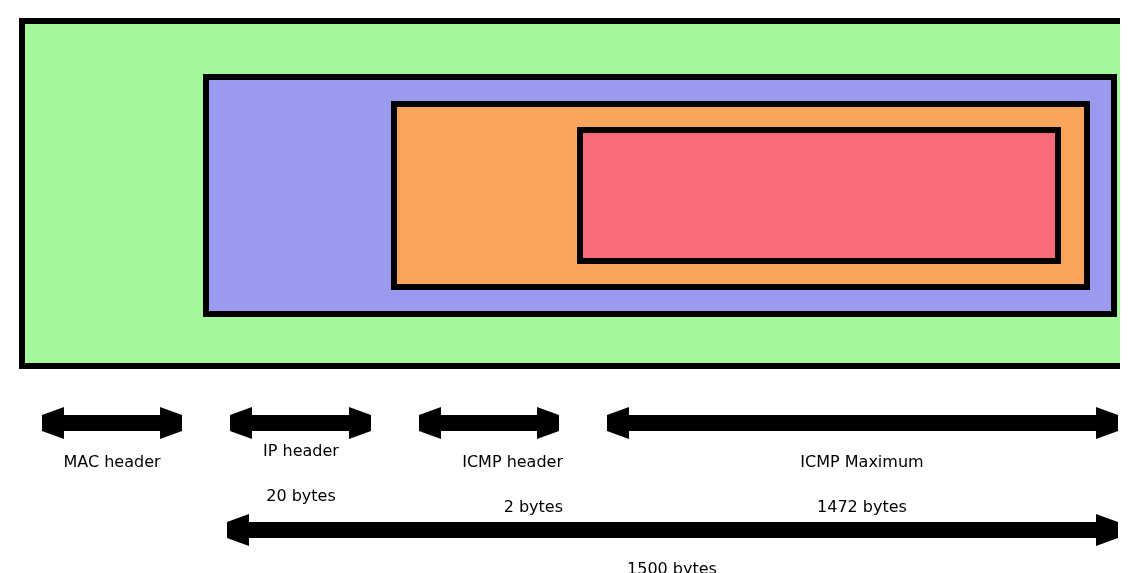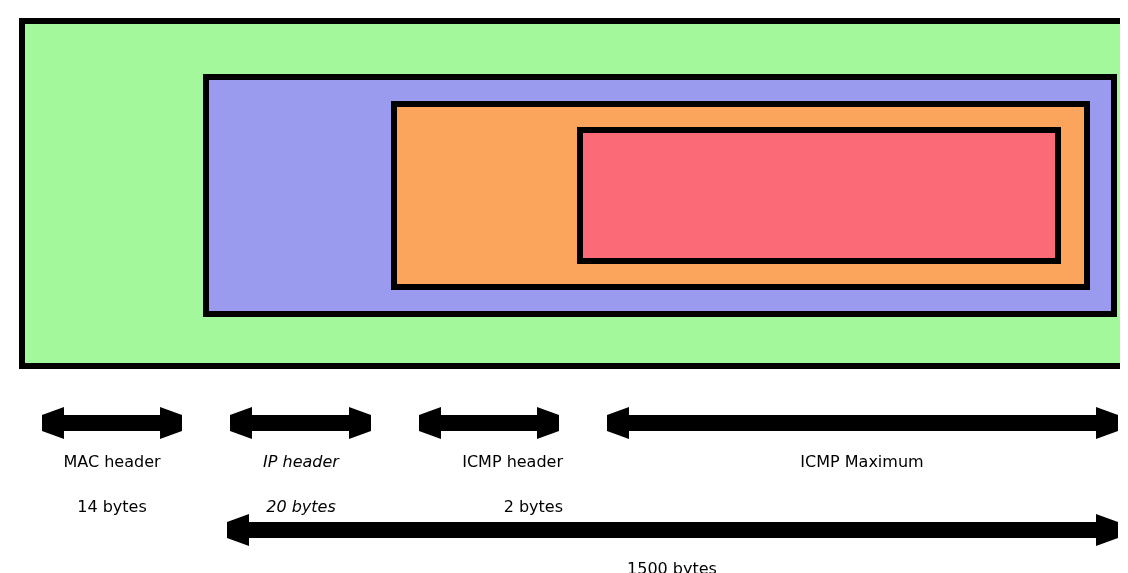--- a/index.html
+++ b/index.html
@@ -47,21 +47,21 @@
   .arrow-mtu  { left:187px; top:504px; width:939px; }
 
   .seg-label {
     position:absolute;
     text-align:center;
     font-size:16px;
     line-height:29px;
   }
   .seg-label span { display:block; }
   .lbl-mac  { left:6px;   top:415px; width:180px; }
-  .lbl-iph  { left:195px; top:415px; width:180px;font-style:italic; }
+  .lbl-iph  { left:195px; top:404px; width:180px; }
   .lbl-icmph{ left:383px; top:415px; width:180px;text-align:right; }
   .lbl-pl   { left:696px; top:415px; width:300px; }
   .lbl-mtu  { left:406px; top:522px; width:500px; }
 </style>
 </head>
 <body>
 
 <div class="canvas">
 
   <div class="rect rect-frame" style="background-color: rgb(164, 248, 156);"></div>
@@ -85,32 +85,32 @@
     <span class="ah-r"></span>
   </div>
   <div class="arrow arrow-pl">
     <span class="ah-l"></span>
     <span class="shaft"></span>
     <span class="ah-r"></span>
   </div>
 
   <div class="seg-label lbl-mac">
     <span>MAC header</span>
-    <span>14 bytes</span>
   </div>
   <div class="seg-label lbl-iph">
     <span>IP header</span>
     <span>20 bytes</span>
   </div>
   <div class="seg-label lbl-icmph">
     <span>ICMP header</span>
     <span>2 bytes</span>
   </div>
   <div class="seg-label lbl-pl">
     <span>ICMP Maximum</span>
+    <span>1472 bytes</span>
   </div>
 
   <div class="arrow arrow-mtu">
     <span class="ah-l"></span>
     <span class="shaft"></span>
     <span class="ah-r"></span>
   </div>
   <div class="seg-label lbl-mtu">
     <span>1500 bytes</span>
   </div>

